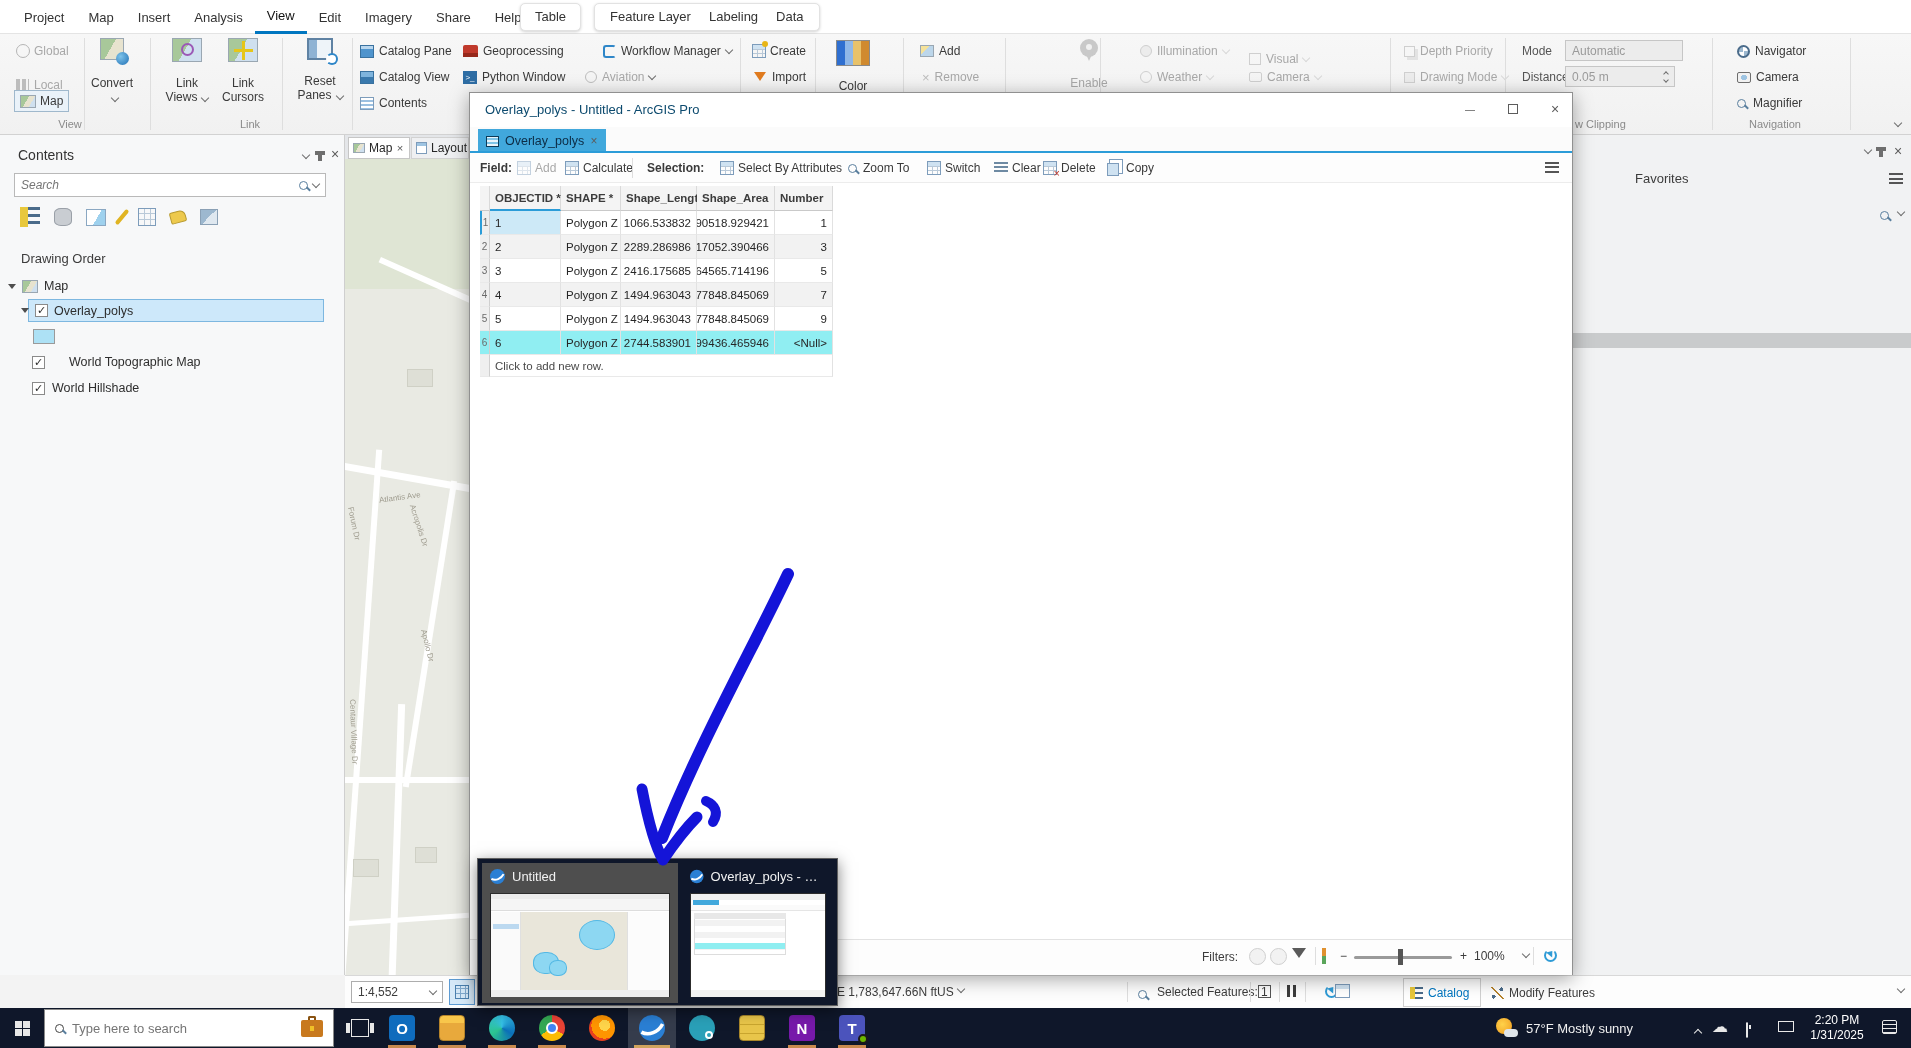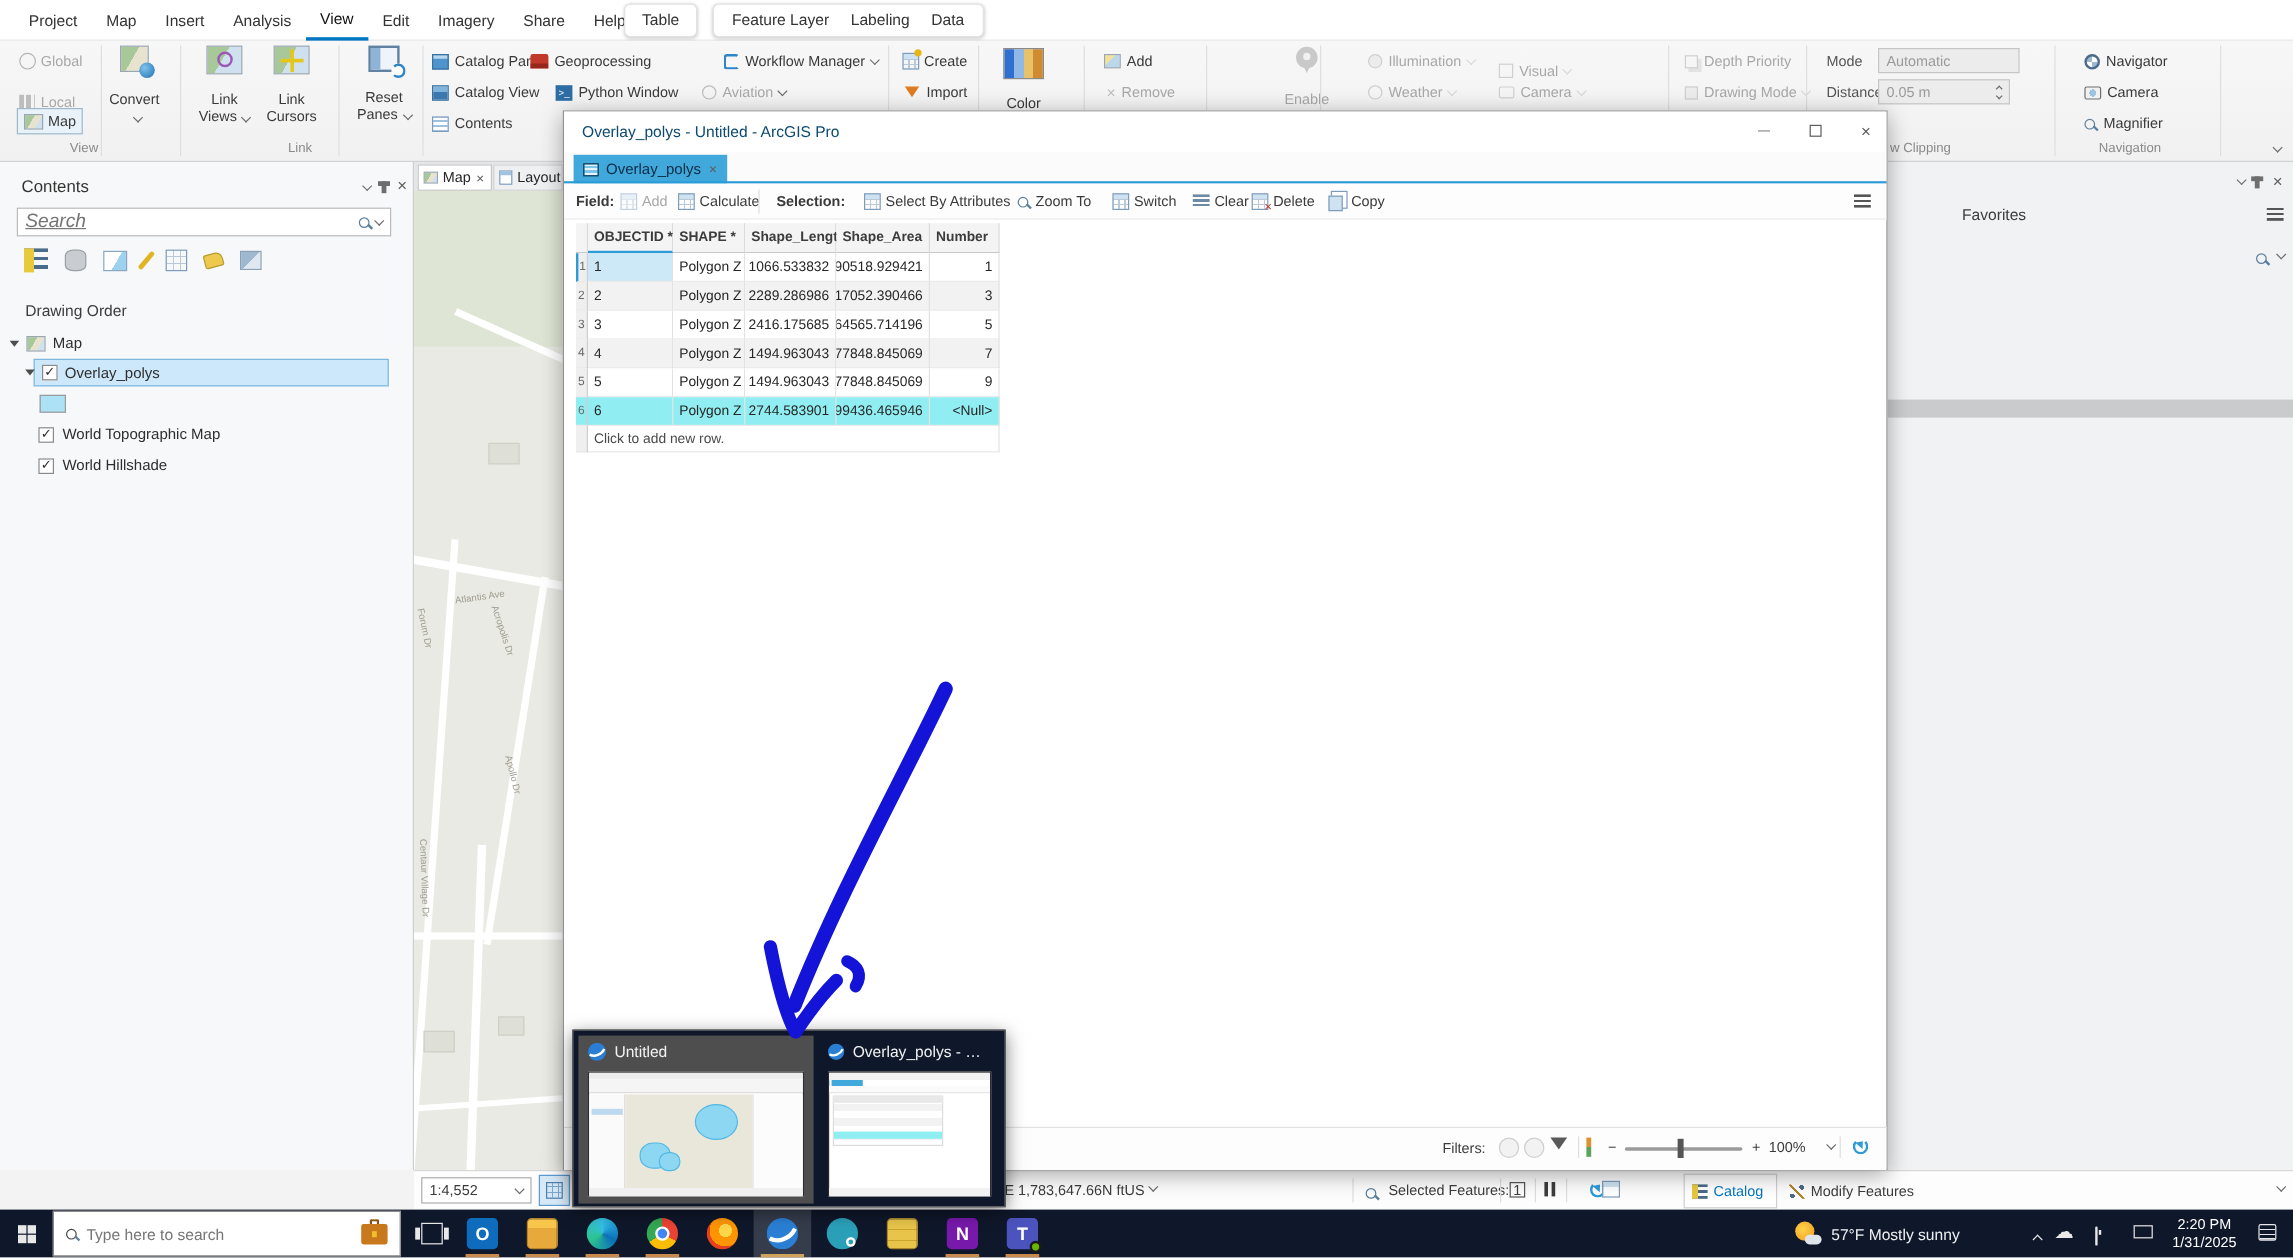--- a/index.html
+++ b/index.html
@@ -149,21 +149,21 @@
     </div>
   <div class="rbtn" style="left:360px;top:32px">
       <span class="ic" style="width:14px;height:13px;background:linear-gradient(#7fb4dd 0 5px,#3a79ad 5px);border:1px solid #39719f;margin-right:5px"></span>
       <span>Catalog View</span>
     </div>
   <div class="rbtn" style="left:360px;top:58px">
       <span class="ic" style="width:14px;height:13px;border:1px solid #7d9cbb;background:repeating-linear-gradient(#fff 0 2px,#9cc0e0 2px 4px);margin-right:5px"></span>
       <span>Contents</span>
     </div>
 
-  <div class="rbtn" style="left:442px;top:6px">
+  <div class="rbtn" style="left:463px;top:6px">
       <span class="ic" style="width:15px;height:12px;background:#c0392b;border-radius:2px 2px 0 0;margin-right:5px;box-shadow:inset 0 -4px 0 #96281b"></span>
       <span>Geoprocessing</span>
     </div>
   <div class="rbtn" style="left:463px;top:32px">
       <span class="ic" style="width:14px;height:13px;background:#2e6da4;margin-right:5px;color:#fff;font-size:8px;line-height:13px;text-align:center">&gt;_</span>
       <span>Python Window</span>
     </div>
   <div class="rbtn dis" style="left:585px;top:32px">
       <span class="ic" style="width:12px;height:12px;border:1.4px solid #bdbdbd;border-radius:50%;margin-right:5px"></span>
       <span>Aviation</span>
@@ -285,21 +285,21 @@
   <div class="a vl" style="left:1712px;top:4px;height:92px"></div>
   <div class="a vl" style="left:1850px;top:4px;height:92px"></div>
 </div>
 
 <div class="a" id="contents">
   <div class="a" style="left:18px;top:12px;font-size:14px;color:#333">Contents</div>
   <span class="a chev" style="left:298px;top:19px"></span>
   <span class="a pin" style="left:318px;top:15px"></span>
   <span class="a x" style="left:331px;top:12px"></span>
   <div class="a flex" style="left:14px;top:38px;width:312px;height:24px;border:1px solid #b9b9b9;background:#fff;padding:0 6px">
-    <input style="flex: 1 1 0%; border: 0px; outline: 0px; font-style: italic; font-size: 16px; color: rgb(119, 119, 119); font-family: inherit; text-decoration: underline;" placeholder="Search">
+    <input style="flex: 1 1 0%; border: 0px; outline: 0px; font-style: italic; font-size: 12px; color: rgb(119, 119, 119); font-family: inherit;" placeholder="Search">
     <span class="mag"></span>
     <span class="chev"></span>
   </div>
   <div class="a flex" style="left:20px;top:72px;gap:14px">
     <span class="ic" style="width:20px;height:20px;background:linear-gradient(90deg,#e8c83c 0 8px,transparent 8px),repeating-linear-gradient(#4a6b8a 0 3px,transparent 3px 7px)"></span>
     <span class="ic" style="width:18px;height:18px;background:#c9cdd2;border-radius:7px/5px;border:1px solid #9aa0a8"></span>
     <span class="ic" style="width:20px;height:17px;border:1px solid #8aa7c2;background:linear-gradient(120deg,#fff 0 55%,#9ed1ee 55%)"></span>
     <span class="ic" style="width:4px;height:18px;background:#e0b422;transform:rotate(40deg);border-radius:2px"></span>
     <span class="ic" style="width:18px;height:18px;border:1px solid #7d9cbb;background:repeating-linear-gradient(0deg,transparent 0 5px,#b9c9d8 5px 6px),repeating-linear-gradient(90deg,transparent 0 5px,#b9c9d8 5px 6px)"></span>
     <span class="ic" style="width:16px;height:12px;background:#edc94d;border:1px solid #b89a2e;border-radius:2px 6px 2px 2px;transform:rotate(-15deg)"></span>
@@ -311,21 +311,21 @@
     <span class="tri-d"></span>
     <span class="ic mapthumb" style="margin:0"></span>
     <span class="treelab">Map</span>
   </div>
   <div class="a flex" style="left:28px;top:164px;width:296px;height:23px;background:#cde8fa;border:1px solid #7db7e0;padding:0 4px;gap:6px">
     <span class="tri-d" style="margin-left:-12px"></span>
     <span class="cb"></span>
     <span class="treelab">Overlay_polys</span>
   </div>
   <div class="a" style="left:33px;top:194px;width:22px;height:15px;background:#ade1f5;border:1px solid #9a9a9a"></div>
-  <div class="a flex" style="left:32px;top:220px;gap:7px">
+  <div class="a flex" style="left:32px;top:220px;gap:24px">
     <span class="cb"></span>
     <span class="treelab">World Topographic Map</span>
   </div>
   <div class="a flex" style="left:32px;top:246px;gap:7px">
     <span class="cb"></span>
     <span class="treelab">World Hillshade</span>
   </div>
 </div>
 
 <div class="a" id="mapview">

